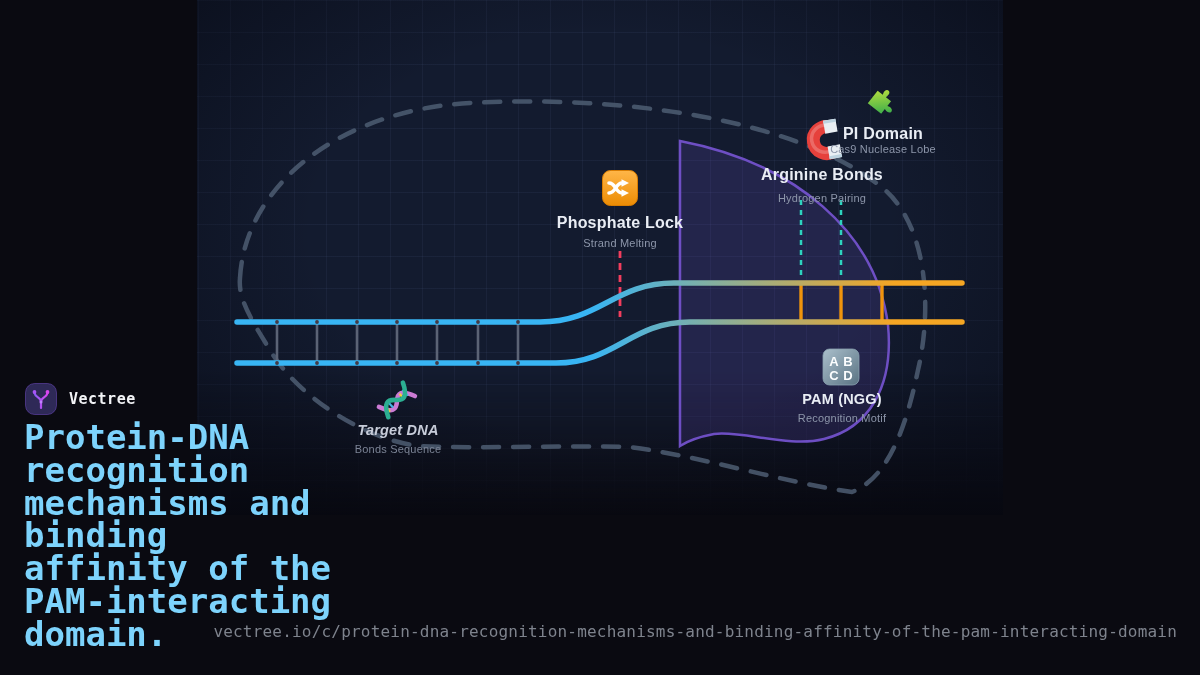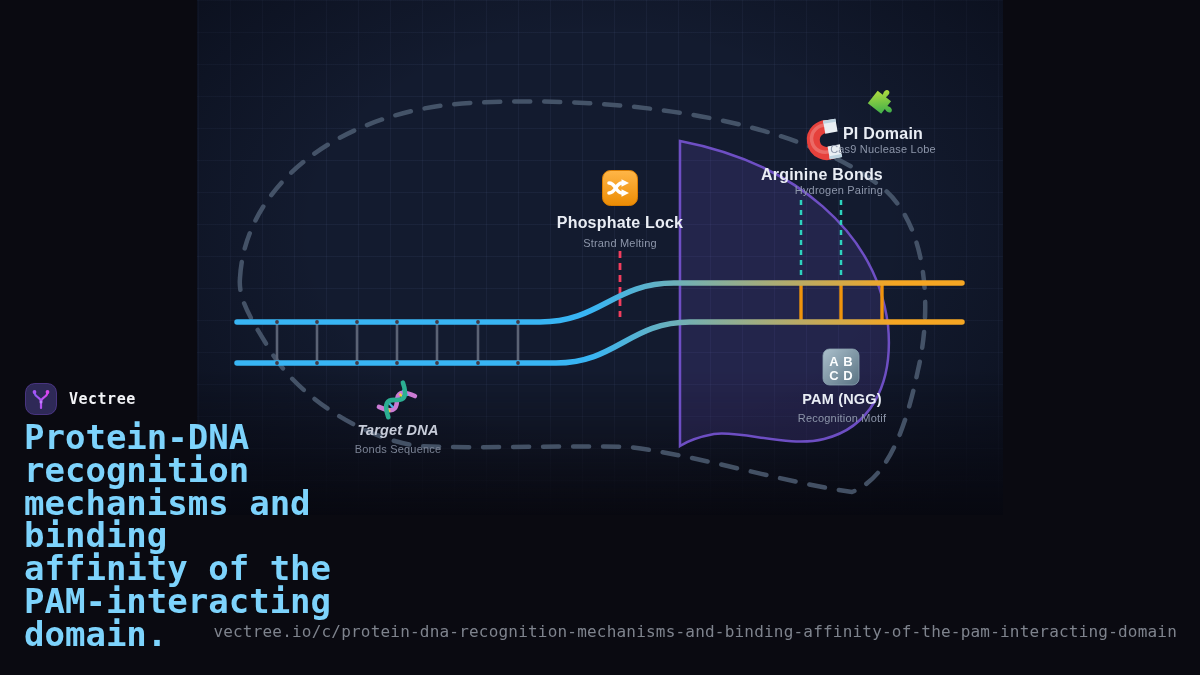--- a/index.html
+++ b/index.html
@@ -190,21 +190,21 @@
     </g>
   </svg>
 
   <div class="node-label" style="left:883px; top:125px;">
     <div class="node-title">PI Domain</div>
     <div class="node-sub" style="">Cas9 Nuclease Lobe</div>
   </div>
 
   <div class="node-label" style="left:822px; top:166px;">
     <div class="node-title">Arginine Bonds</div>
-    <div class="node-sub" style="margin-top:0;text-align:right;">Hydrogen Pairing</div>
+    <div class="node-sub" style="margin-top:8px;">Hydrogen Pairing</div>
   </div>
 
   <div class="node-label" style="left:620px; top:214px;">
     <div class="node-title">Phosphate Lock</div>
     <div class="node-sub" style="margin-top:5px;">Strand Melting</div>
   </div>
 
   <div class="node-label" style="left:842px; top:391px;text-align:center;">
     <div class="node-title lg">PAM (NGG)</div>
     <div class="node-sub" style="margin-top:5px;">Recognition Motif</div>

